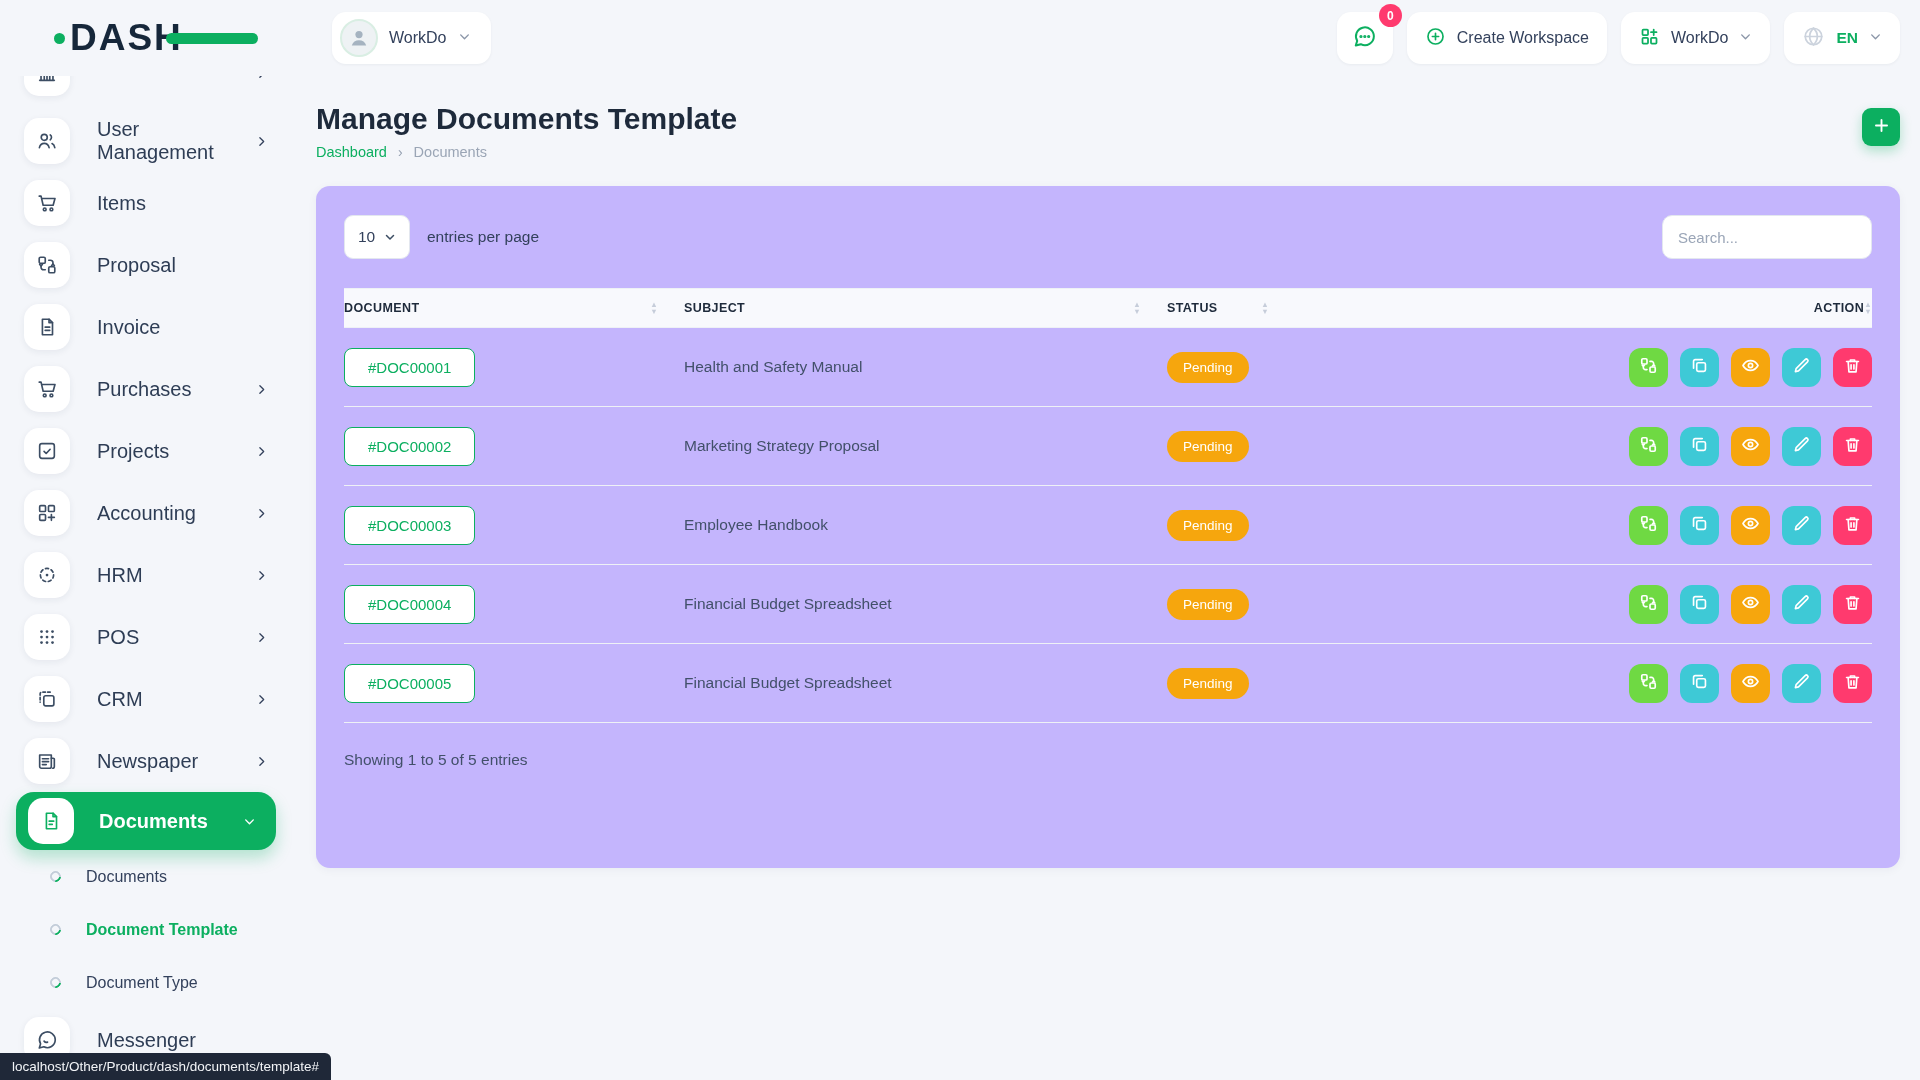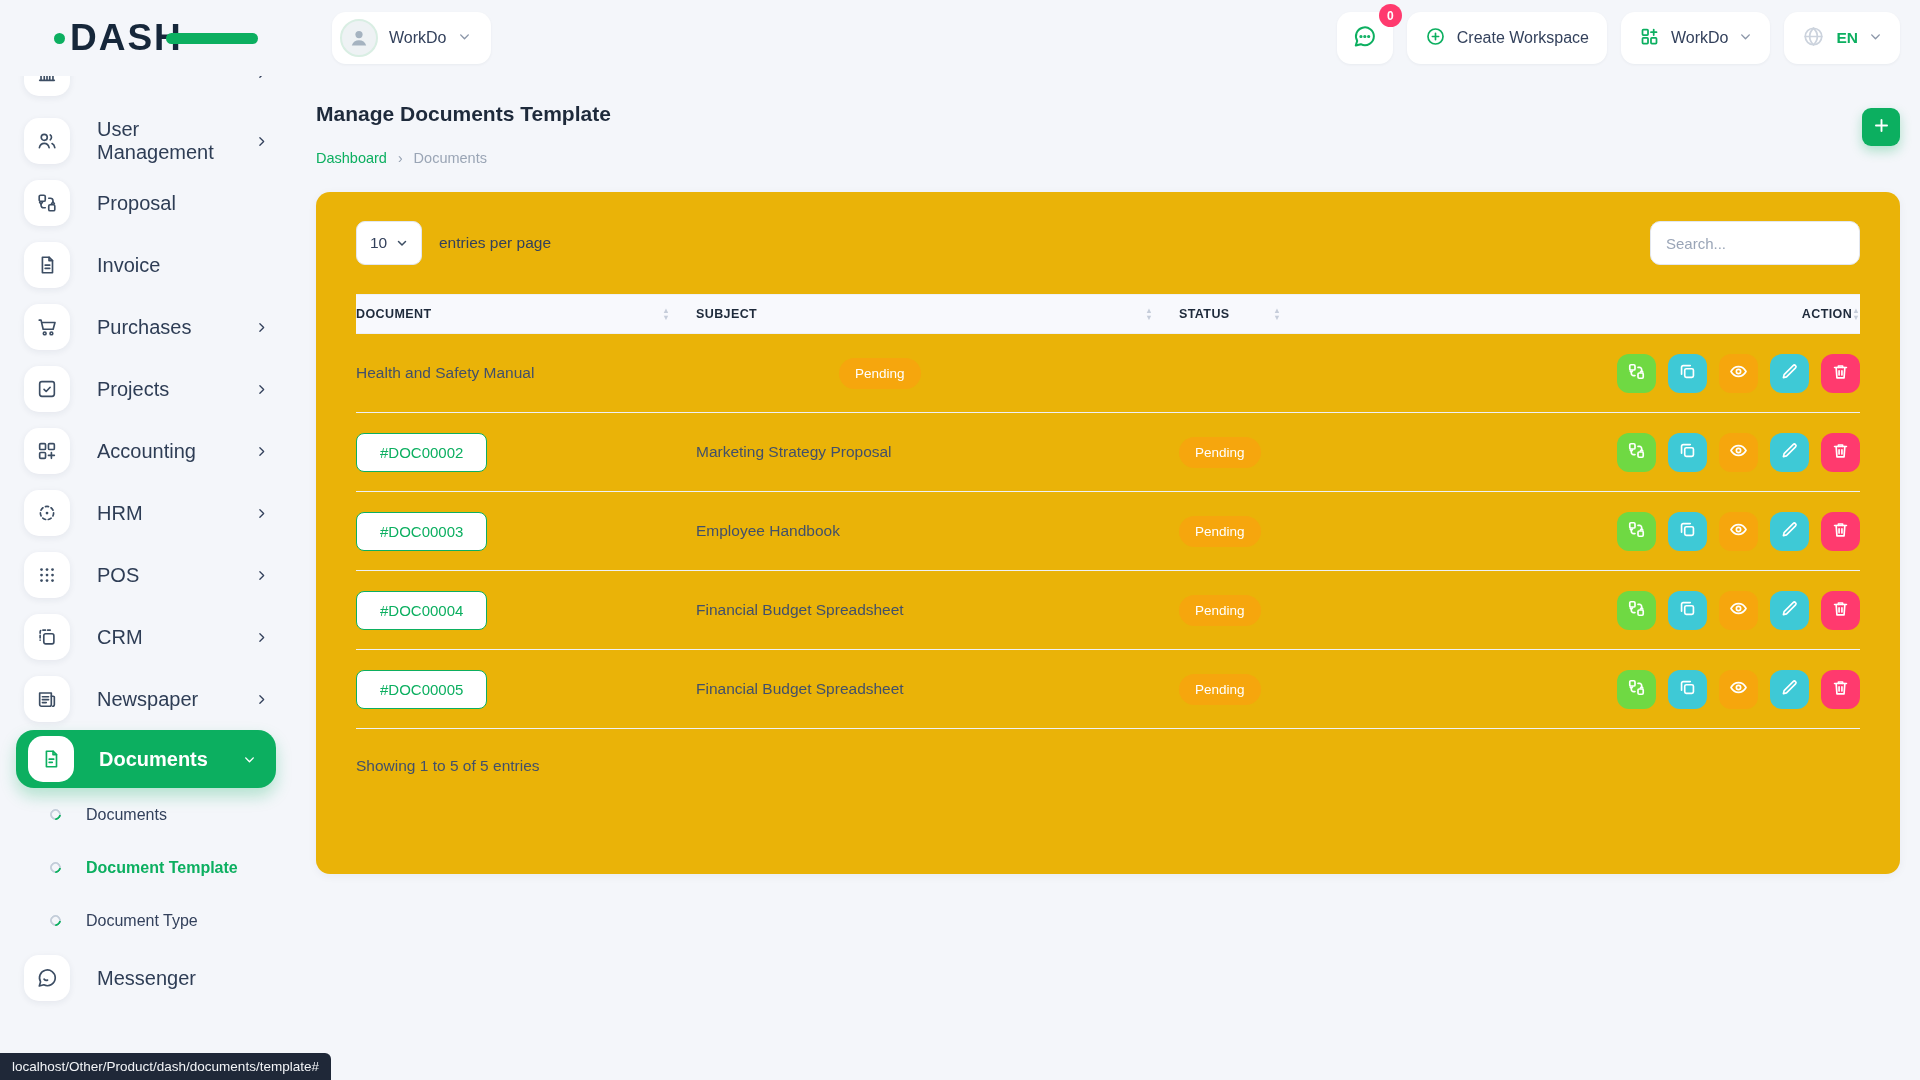--- a/index.html
+++ b/index.html
@@ -37,29 +37,29 @@
   .side-item.active { background:#0caf60; margin:0 16px; border-radius:18px; height:58px; padding:0 20px 0 12px; color:#fff; font-weight:700; box-shadow:0 8px 16px rgba(12,175,96,.28); }
   .side-item.active .icon-box { color:#0caf60; box-shadow:none; margin-right:25px; }
   .side-item.active .side-chevron { color:#fff; }
   .sub-item { display:flex; align-items:center; height:53px; padding-left:50px; font-size:16px; color:#33415c; cursor:pointer; }
   .ring { flex:none; width:11px; height:11px; border-radius:50%; border:2px solid #c3cdd9; border-bottom-color:#0caf60; transform:rotate(-40deg); margin-right:25px; }
   .sub-item.active { color:#0caf60; font-weight:700; }
 
   
   .main { position:absolute; left:316px; top:76px; right:20px; }
   .page-head { display:flex; align-items:flex-start; margin-top:26px; }
-  .page-title { font-size:21px; font-weight:700; color:#1e2a3b; margin-bottom:24px; }
+  .page-title { font-size:30px; font-weight:700; color:#1e2a3b; margin-bottom:8px; }
   .breadcrumb { display:flex; align-items:center; gap:11px; font-size:14.5px; }
   .crumb-link { color:#0caf60; cursor:pointer; text-decoration:none; }
   .crumb-sep { color:#95a0b1; font-size:14px; }
   .crumb-cur { color:#9aa5b5; }
   .add-btn { margin-left:auto; margin-top:6px; width:38px; height:38px; border-radius:9px; border:none; background:#0caf60; color:#fff; display:flex; align-items:center; justify-content:center; cursor:pointer; box-shadow:0 5px 12px rgba(12,175,96,.3); }
   .add-btn svg { width:19px; height:19px; }
 
-  .card { margin-top:26px; background:#eab308; border-radius:14px; height:682px; padding:28px 40px 0; box-shadow:0 2px 10px rgba(25,40,70,.05); }
+  .card { margin-top:26px; background:#c4b5fd; border-radius:14px; height:682px; padding:28px 28px 0; box-shadow:0 2px 10px rgba(25,40,70,.05); }
   .controls { display:flex; align-items:center; height:46px; }
   .select { width:66px; height:44px; border:1px solid #e3e7ef; border-radius:9px; display:flex; align-items:center; justify-content:center; gap:9px; font-size:15.5px; color:#33415c; cursor:pointer; background:#fff; }
   .select svg { width:12px; height:12px; color:#3c4d63; }
   .entries-lbl { margin-left:17px; font-size:15.5px; color:#33415c;text-align:center; }
   .search { margin-left:auto; width:210px; height:44px; border:1px solid #e3e7ef; border-radius:10px; padding:0 15px; font-size:15px; color:#33415c; background:#fff; outline:none; font-family:inherit; }
   .search::placeholder { color:#9aa5b7; }
 
   .thead { display:flex; align-items:center; height:40px; background:#f8f9fd; border-top:1px solid #eef1f6; border-bottom:1px solid #eef1f6; margin-top:28px; font-size:12.5px; font-weight:700; color:#1e2a3b; letter-spacing:.4px; }
   .hc { display:flex; align-items:center; justify-content:space-between; padding-right:26px; }
   .hc-doc { width:340px; } .hc-subj { width:483px; } .hc-status { width:128px; }
@@ -169,20 +169,30 @@
             </svg>
           </span>
           <span>User Management</span>
           <span class="side-chevron"><svg viewBox="0 0 24 24" fill="none" stroke="currentColor" stroke-width="2.4" stroke-linecap="round" stroke-linejoin="round">
               <path d="M9 5l7 7-7 7"></path>
             </svg></span>
         </div>
         <div class="side-item">
           <span class="icon-box">
             <svg viewBox="0 0 24 24" fill="none" stroke="currentColor" stroke-width="1.8" stroke-linecap="round" stroke-linejoin="round">
+              <circle cx="9.5" cy="19" r="1.5"></circle>
+              <circle cx="16.8" cy="19" r="1.5"></circle>
+              <path d="M3.5 4.5h2l2.3 10h10.9l2-7.4H6.2"></path>
+            </svg>
+          </span>
+          <span>Items</span>
+        </div>
+        <div class="side-item">
+          <span class="icon-box">
+            <svg viewBox="0 0 24 24" fill="none" stroke="currentColor" stroke-width="1.8" stroke-linecap="round" stroke-linejoin="round">
               <rect x="3.5" y="3.5" width="6.6" height="6.6" rx="1.5"></rect>
               <rect x="13.9" y="13.9" width="6.6" height="6.6" rx="1.5"></rect>
               <path d="M10.1 17.2H8.2a2.7 2.7 0 0 1-2.7-2.7v-1.6"></path>
               <path d="M13.9 6.8h1.9a2.7 2.7 0 0 1 2.7 2.7v1.6"></path>
               <path d="M4 11.4l1.5 1.5 1.5-1.5M17 12.6l1.5-1.5 1.5 1.5"></path>
             </svg>
           </span>
           <span>Proposal</span>
         </div>
         <div class="side-item">
@@ -381,20 +391,21 @@
           <div class="hc hc-action">
             <span>ACTION</span>
             <span class="sorters">
               <span>▲</span>
               <span>▼</span>
             </span>
           </div>
         </div>
       <div id="tbody">
           <div class="trow">
+            <div class="c-doc"><span class="doc-badge">#DOC00001</span></div>
             <div class="c-subj"><span class="subject">Health and Safety Manual</span></div>
             <div class="c-status"><span class="status-pill" style="background:#f6a60d">Pending</span></div>
             <div class="actions">
               <button class="act-btn" style="background:#6fd943">
                 <span><svg viewBox="0 0 24 24" fill="none" stroke="currentColor" stroke-width="2.1" stroke-linecap="round" stroke-linejoin="round">
                     <rect x="3.5" y="3.5" width="6.6" height="6.6" rx="1.4"></rect>
                     <rect x="13.9" y="13.9" width="6.6" height="6.6" rx="1.4"></rect>
                     <path d="M10.1 17.2H8.2a2.7 2.7 0 0 1-2.7-2.7v-1.6"></path>
                     <path d="M13.9 6.8h1.9a2.7 2.7 0 0 1 2.7 2.7v1.6"></path>
                     <path d="M4 11.4l1.5 1.5 1.5-1.5M17 12.6l1.5-1.5 1.5 1.5"></path>

